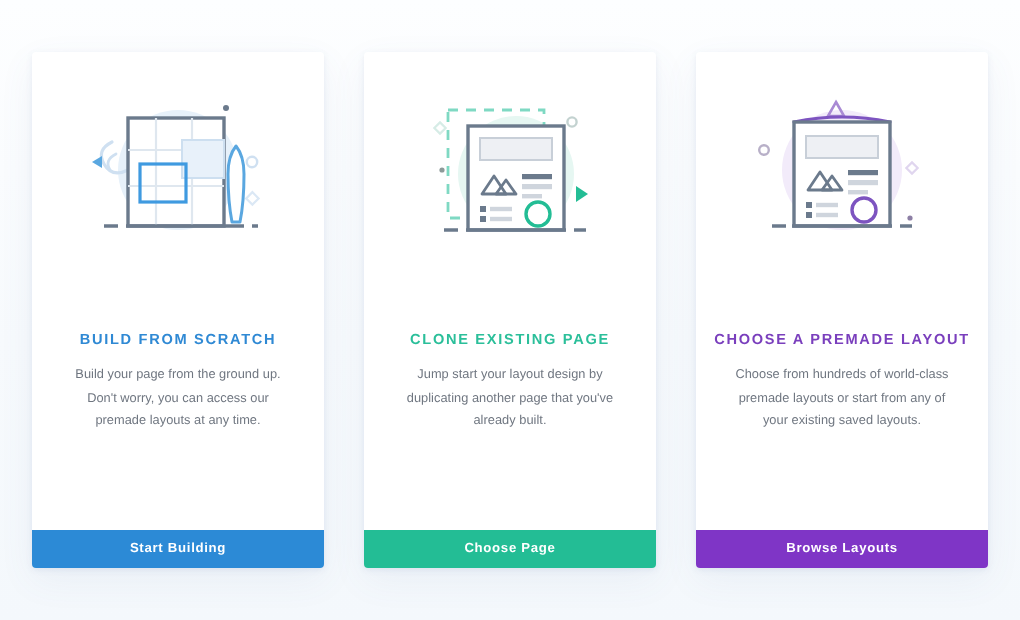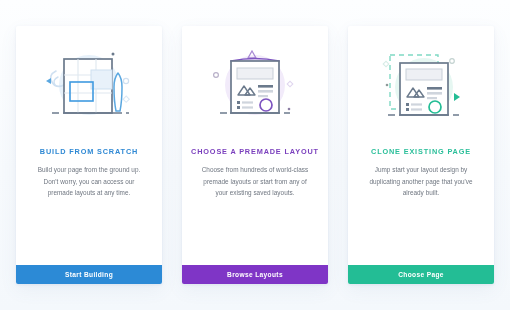--- a/index.html
+++ b/index.html
@@ -44,21 +44,21 @@
     justify-content: center;
     flex: 0 0 auto;
   }
   .illus svg { display: block; }
   .card-title {
     font-size: 7.3px;
     font-weight: bold;
     letter-spacing: 0.85px;
     text-transform: uppercase;
     text-align: right;
-    margin: 0 0 9px 0;
+    margin: 18px 0 9px 0;
     line-height: 1;
   }
   .card-body {
     font-size: 6.4px;
     line-height: 1.78;
     color: #6f7680;
     text-align: center;
     width: 116px;
     margin: 0;
     letter-spacing: 0.02px;
@@ -120,20 +120,51 @@
       </svg>
     </div>
     <h3 class="card-title t-blue">BUILD FROM SCRATCH</h3>
     <p class="card-body">Build your page from the ground up. Don't worry, you can access our premade layouts at any time.</p>
     <button class="cta b-blue">Start Building</button>
   </div>
 
   <div class="card">
     <div class="illus">
       <svg width="110" height="100" viewBox="0 0 110 100">
+        <circle cx="58" cy="50" r="29" fill="#e6f7f2"></circle>
+        <rect x="24" y="18" width="48" height="54" fill="none" stroke="#7fd9c3" stroke-width="1.4" stroke-dasharray="5 4"></rect>
+        <rect x="18" y="25" width="4" height="4" fill="none" stroke="#d6ece6" stroke-width="1.1" transform="rotate(45 20 27)"></rect>
+        <circle cx="86" cy="24" r="2.3" fill="none" stroke="#c3d2d0" stroke-width="1.2"></circle>
+        <circle cx="21" cy="48" r="1.3" fill="#8d9a99"></circle>
+        <path d="M88 56 l6 4 l-6 4 z" fill="#23bd95"></path>
+        <rect x="34" y="26" width="48" height="52" fill="#ffffff" stroke="#6b7a8c" stroke-width="1.7"></rect>
+        <rect x="40" y="32" width="36" height="11" fill="#eef0f4" stroke="#c8cfd8" stroke-width="1"></rect>
+        <path d="M41 60 l6 -9 l6 9 z" fill="none" stroke="#6b7a8c" stroke-width="1.4" stroke-linejoin="round"></path>
+        <path d="M48 60 l5 -7 l5 7 z" fill="none" stroke="#6b7a8c" stroke-width="1.4" stroke-linejoin="round"></path>
+        <rect x="61" y="50" width="15" height="2.6" fill="#6b7a8c"></rect>
+        <rect x="61" y="55" width="15" height="2.6" fill="#cfd5dd"></rect>
+        <rect x="61" y="60" width="10" height="2.2" fill="#cfd5dd"></rect>
+        <rect x="40" y="66" width="3" height="3" fill="#6b7a8c"></rect>
+        <rect x="45" y="66.4" width="11" height="2.2" fill="#cfd5dd"></rect>
+        <rect x="40" y="71" width="3" height="3" fill="#6b7a8c"></rect>
+        <rect x="45" y="71.4" width="11" height="2.2" fill="#cfd5dd"></rect>
+        <circle cx="69" cy="70" r="6" fill="none" stroke="#23bd95" stroke-width="1.7"></circle>
+        <line x1="22" y1="78" x2="29" y2="78" stroke="#6b7a8c" stroke-width="1.7"></line>
+        <line x1="33" y1="78" x2="83" y2="78" stroke="#6b7a8c" stroke-width="1.7"></line>
+        <line x1="87" y1="78" x2="93" y2="78" stroke="#6b7a8c" stroke-width="1.7"></line>
+      </svg>
+    </div>
+    <h3 class="card-title t-teal">CLONE EXISTING PAGE</h3>
+    <p class="card-body">Jump start your layout design by duplicating another page that you've already built.</p>
+    <button class="cta b-teal">Choose Page</button>
+  </div>
+
+  <div class="card">
+    <div class="illus">
+      <svg width="110" height="100" viewBox="0 0 110 100">
         <circle cx="55" cy="48" r="30" fill="#f2ebfa"></circle>
         <path d="M52 14 l4 7 l-8 0 z" fill="none" stroke="#a98ad4" stroke-width="1.3"></path>
         <circle cx="16" cy="38" r="2.4" fill="none" stroke="#b8b0c8" stroke-width="1.2"></circle>
         <rect x="88" y="45" width="4" height="4" fill="none" stroke="#e0d6ef" stroke-width="1.1" transform="rotate(45 90 47)"></rect>
         <circle cx="89" cy="72" r="1.3" fill="#8d7fa5"></circle>
         <path d="M31 24 q24 -5 48 0" fill="none" stroke="#7d54c0" stroke-width="1.6" stroke-linecap="round"></path>
         <rect x="31" y="24" width="48" height="52" fill="#ffffff" stroke="#6b7a8c" stroke-width="1.7"></rect>
         <rect x="37" y="31" width="36" height="11" fill="#eef0f4" stroke="#c8cfd8" stroke-width="1"></rect>
         <path d="M38 58 l6 -9 l6 9 z" fill="none" stroke="#6b7a8c" stroke-width="1.4" stroke-linejoin="round"></path>
         <path d="M45 58 l5 -7 l5 7 z" fill="none" stroke="#6b7a8c" stroke-width="1.4" stroke-linejoin="round"></path>
@@ -148,44 +179,13 @@
         <line x1="20" y1="76" x2="27" y2="76" stroke="#6b7a8c" stroke-width="1.7"></line>
         <line x1="30" y1="76" x2="80" y2="76" stroke="#6b7a8c" stroke-width="1.7"></line>
         <line x1="84" y1="76" x2="90" y2="76" stroke="#6b7a8c" stroke-width="1.7"></line>
       </svg>
     </div>
     <h3 class="card-title t-purple">CHOOSE A PREMADE LAYOUT</h3>
     <p class="card-body">Choose from hundreds of world-class premade layouts or start from any of your existing saved layouts.</p>
     <button class="cta b-purple">Browse Layouts</button>
   </div>
 
-  <div class="card">
-    <div class="illus">
-      <svg width="110" height="100" viewBox="0 0 110 100">
-        <circle cx="58" cy="50" r="29" fill="#e6f7f2"></circle>
-        <rect x="24" y="18" width="48" height="54" fill="none" stroke="#7fd9c3" stroke-width="1.4" stroke-dasharray="5 4"></rect>
-        <rect x="18" y="25" width="4" height="4" fill="none" stroke="#d6ece6" stroke-width="1.1" transform="rotate(45 20 27)"></rect>
-        <circle cx="86" cy="24" r="2.3" fill="none" stroke="#c3d2d0" stroke-width="1.2"></circle>
-        <circle cx="21" cy="48" r="1.3" fill="#8d9a99"></circle>
-        <path d="M88 56 l6 4 l-6 4 z" fill="#23bd95"></path>
-        <rect x="34" y="26" width="48" height="52" fill="#ffffff" stroke="#6b7a8c" stroke-width="1.7"></rect>
-        <rect x="40" y="32" width="36" height="11" fill="#eef0f4" stroke="#c8cfd8" stroke-width="1"></rect>
-        <path d="M41 60 l6 -9 l6 9 z" fill="none" stroke="#6b7a8c" stroke-width="1.4" stroke-linejoin="round"></path>
-        <path d="M48 60 l5 -7 l5 7 z" fill="none" stroke="#6b7a8c" stroke-width="1.4" stroke-linejoin="round"></path>
-        <rect x="61" y="50" width="15" height="2.6" fill="#6b7a8c"></rect>
-        <rect x="61" y="55" width="15" height="2.6" fill="#cfd5dd"></rect>
-        <rect x="61" y="60" width="10" height="2.2" fill="#cfd5dd"></rect>
-        <rect x="40" y="66" width="3" height="3" fill="#6b7a8c"></rect>
-        <rect x="45" y="66.4" width="11" height="2.2" fill="#cfd5dd"></rect>
-        <rect x="40" y="71" width="3" height="3" fill="#6b7a8c"></rect>
-        <rect x="45" y="71.4" width="11" height="2.2" fill="#cfd5dd"></rect>
-        <circle cx="69" cy="70" r="6" fill="none" stroke="#23bd95" stroke-width="1.7"></circle>
-        <line x1="22" y1="78" x2="29" y2="78" stroke="#6b7a8c" stroke-width="1.7"></line>
-        <line x1="33" y1="78" x2="83" y2="78" stroke="#6b7a8c" stroke-width="1.7"></line>
-        <line x1="87" y1="78" x2="93" y2="78" stroke="#6b7a8c" stroke-width="1.7"></line>
-      </svg>
-    </div>
-    <h3 class="card-title t-teal">CLONE EXISTING PAGE</h3>
-    <p class="card-body">Jump start your layout design by duplicating another page that you've already built.</p>
-    <button class="cta b-teal">Choose Page</button>
-  </div>
-
 </div>
 
 </body></html>

